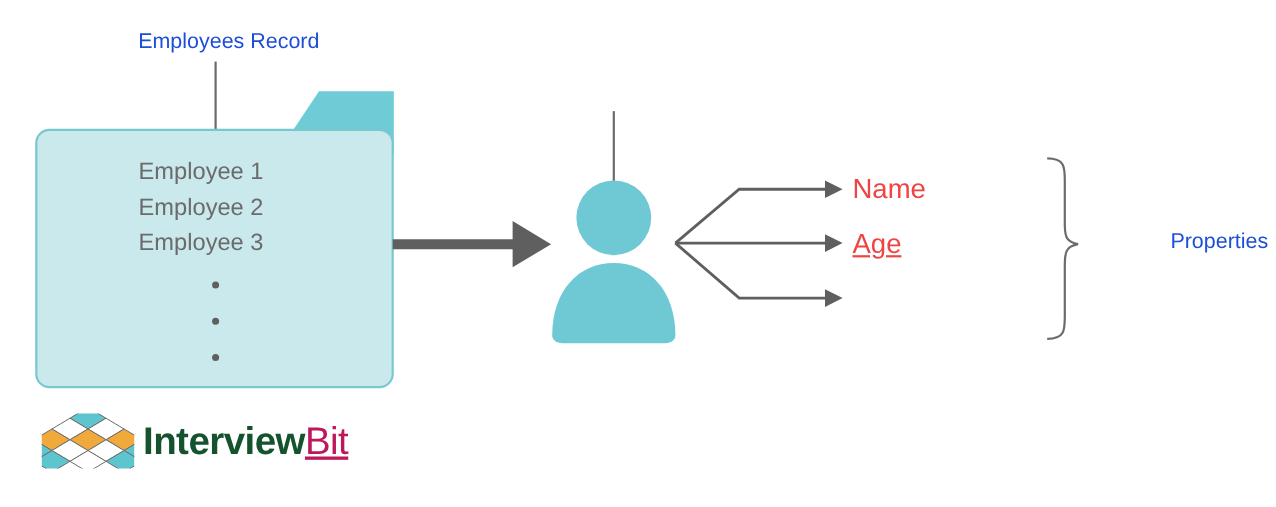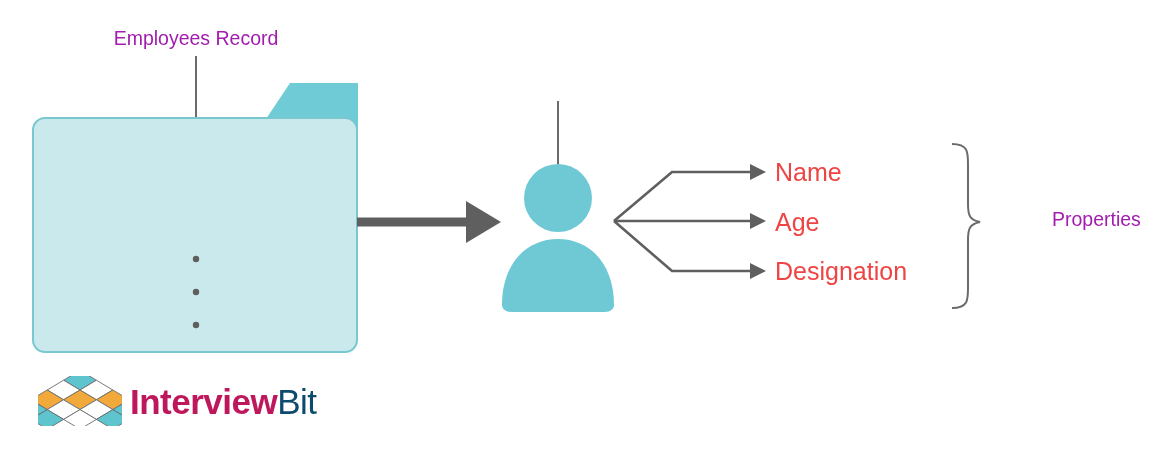--- a/index.html
+++ b/index.html
@@ -15,24 +15,25 @@
     position: relative;
     width: 1160px;
     height: 461px;
     background: #ffffff;
     overflow: hidden;
   }
   .abs { position: absolute; }
 
   
   .lbl {
-    color: #a21caf;
+    color: #1d4ed8;
     font-family: "Liberation Sans", sans-serif;
     white-space: nowrap;
     line-height: 1;
+    margin-left: 12px;
   }
   #employees-record-label {
     left: 0; top: 29px; width: 392px;
     text-align: center;
     font-size: 19.5px;
   }
   #object-label {
     left: 470px; top: 76px; width: 176px;
     text-align: center;
     font-size: 19.5px;
@@ -49,21 +50,21 @@
   }
   #folder-list {
     left: 126px; top: 140px; width: 220px;
   }
   .prop-name {
     font-size: 25px;
     color: #ef4444;
     line-height: 1;
   }
   #prop-name-0 { left: 775px; top: 160px; }
-  #prop-name-1 { left: 775px; top: 210px; }
+  #prop-name-1 { left: 775px; top: 210px; text-decoration: underline; }
   #prop-name-2 { left: 775px; top: 259px; }
 
   
   #art {
     position: absolute;
     left: 0; top: 0;
     width: 1160px; height: 461px;
   }
 
   
@@ -74,22 +75,22 @@
   }
   #logo-mark { position: absolute; left: 0; top: 0; width: 84px; height: 50px; }
   #logo-text {
     position: absolute;
     left: 92px; top: 4px;
     font-family: "Liberation Sans", sans-serif;
     font-size: 35px;
     line-height: 44px;
     white-space: nowrap;
   }
-  #logo-text-primary { color: #be185d; font-weight: bold; letter-spacing: -0.5px; margin-top: 25px; }
-  #logo-text-secondary { color: #0c4a6e; font-weight: normal; letter-spacing: -0.5px; }
+  #logo-text-primary { color: #14532d; font-weight: bold; letter-spacing: -0.5px; margin-top: 25px; }
+  #logo-text-secondary { color: #be185d; font-weight: normal; letter-spacing: -0.5px; text-decoration: underline; }
 </style>
 </head>
 <body>
 
 <div id="canvas">
 
   <svg id="art" viewBox="0 0 1160 461">
 
     <line x1="196" y1="56" x2="196" y2="120" stroke="#6b6b6b" stroke-width="2"></line>
 
@@ -136,25 +137,29 @@
              C 968 144 968 152 968 164
              L 968 204
              C 968 216 970 220 980 222
              C 970 224 968 228 968 240
              L 968 288
              C 968 300 968 308 952 308" fill="none" stroke="#6b6b6b" stroke-width="2"></path>
   </svg>
 
   <div class="abs lbl" id="employees-record-label">Employees Record</div>
 
+  <div class="abs" id="folder-list">
+    <div class="folder-line">Employee 1</div>
+    <div class="folder-line">Employee 2</div>
+    <div class="folder-line">Employee 3</div>
+  </div>
 
 
   <div class="abs prop-name" id="prop-name-0">Name</div>
   <div class="abs prop-name" id="prop-name-1">Age</div>
-  <div class="abs prop-name" id="prop-name-2">Designation</div>
 
   <div class="abs lbl" id="properties-label">Properties</div>
 
   <div id="logo">
     <svg id="logo-mark" viewBox="0 0 84 50">
       <g id="logo-diamonds" stroke="#6b6b6b" stroke-width="0.9">
           <polygon points="42,-5.6000000000000005 58.4,4.2 42,14 25.6,4.2" fill="#5ec4cd"></polygon>
           <polygon points="25.6,4.199999999999999 42,14 25.6,23.8 9.200000000000003,14" fill="#ffffff"></polygon>
           <polygon points="58.4,4.199999999999999 74.8,14 58.4,23.8 42,14" fill="#ffffff"></polygon>
           <polygon points="9.200000000000003,14 25.6,23.8 9.200000000000003,33.6 -7.199999999999996,23.8" fill="#f2a93b"></polygon>

